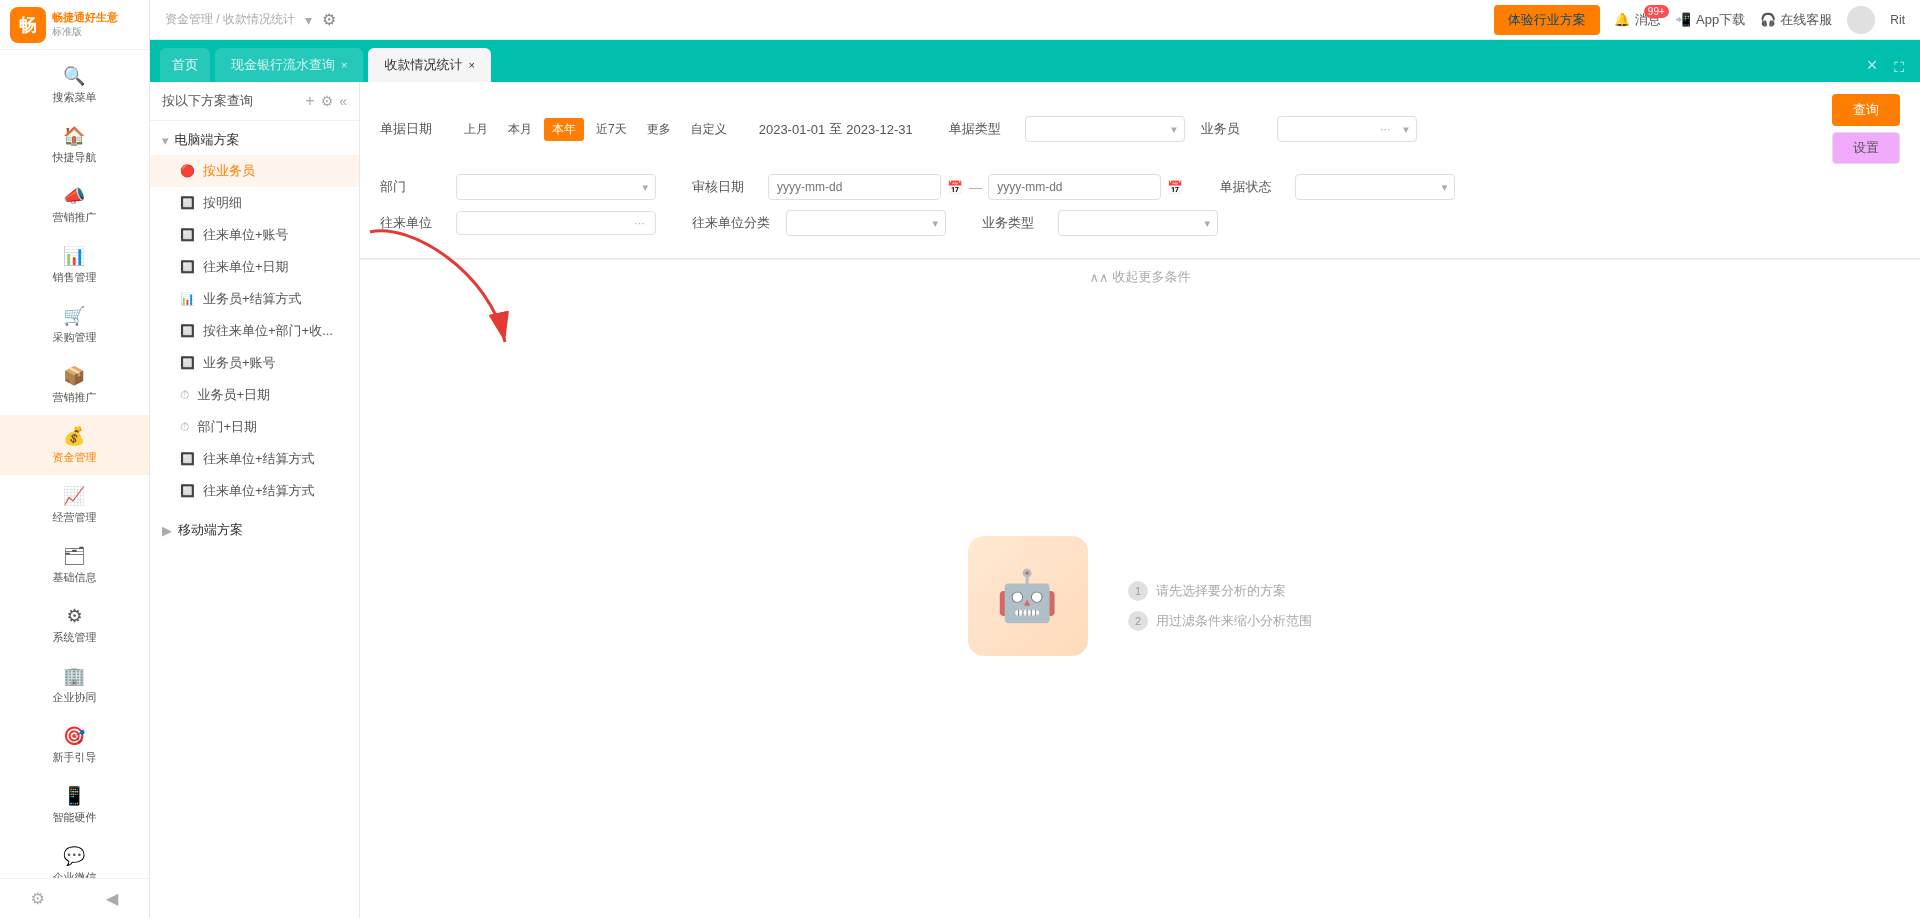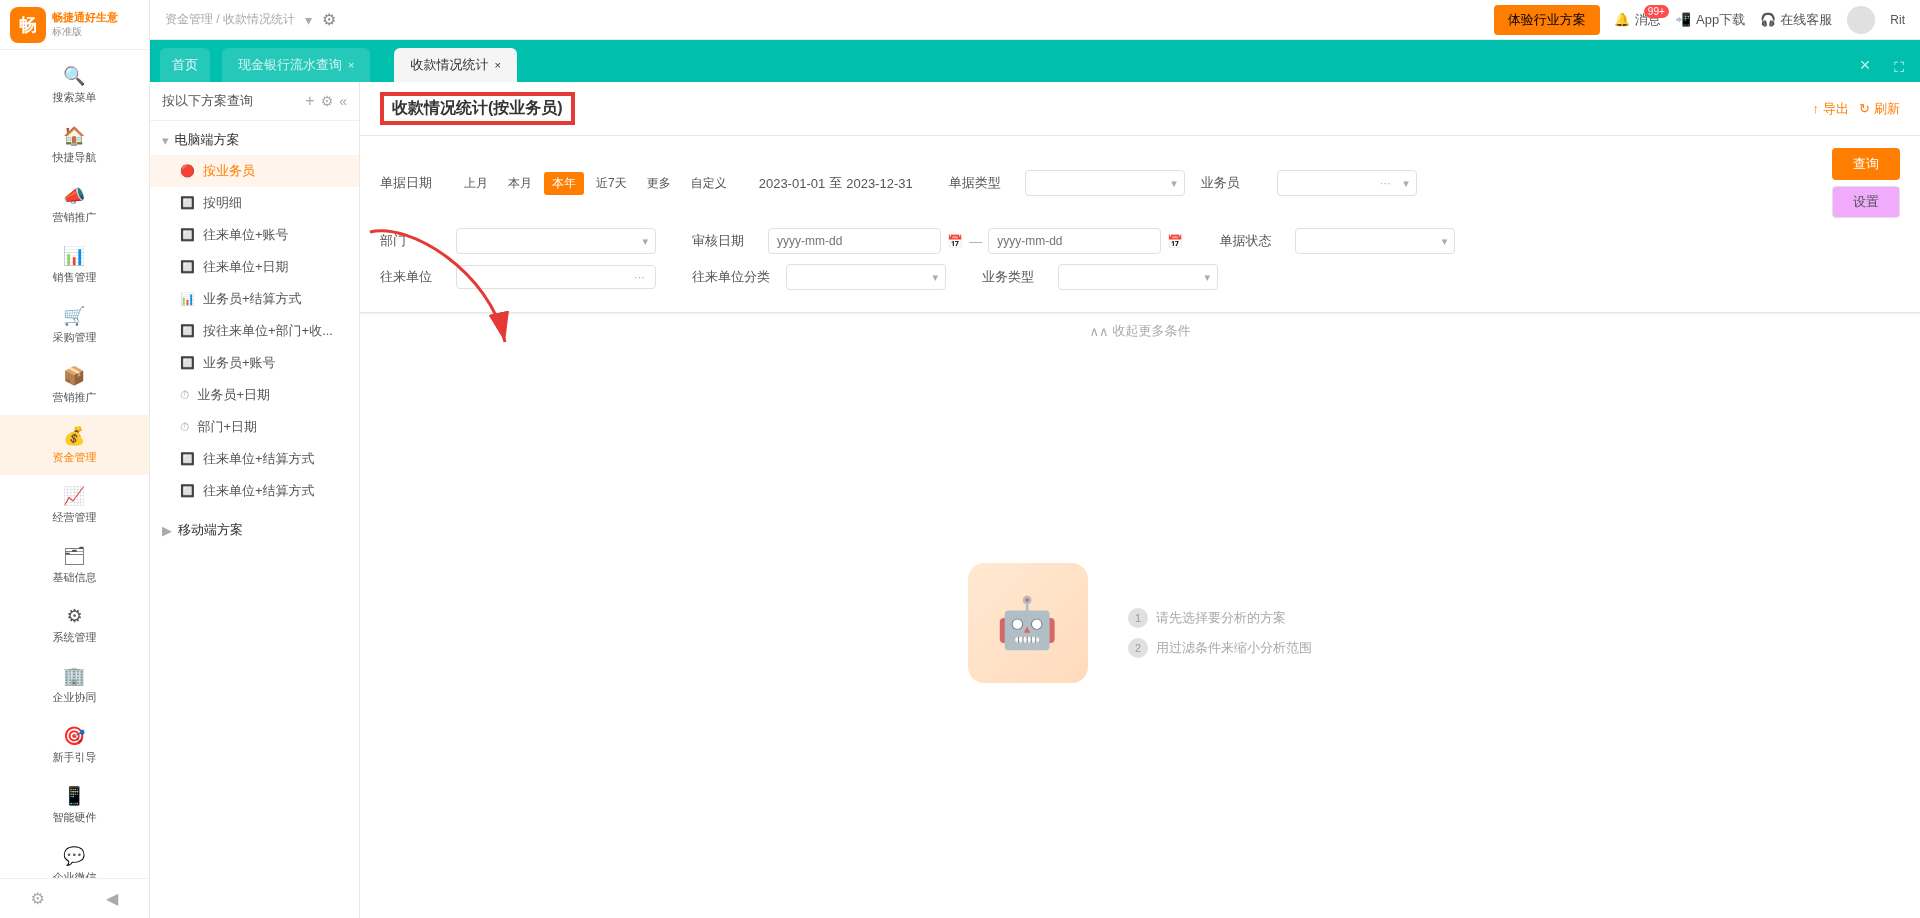--- a/index.html
+++ b/index.html
@@ -17,30 +17,30 @@
     .sidebar-footer { padding: 10px 0; border-top: 1px solid #f0f0f0; display: flex; justify-content: space-around; }
     .sidebar-footer-btn { cursor: pointer; color: #aaa; font-size: 16px; }
 
     
     .main { flex: 1; display: flex; flex-direction: column; overflow: hidden; }
 
     
     .top-header { height: 40px; background: #fff; display: flex; align-items: center; padding: 0 15px; border-bottom: 1px solid #e8e8e8; justify-content: space-between; }
     .top-header-left { display: flex; align-items: center; gap: 10px; }
     .top-header-right { display: flex; align-items: center; gap: 15px; }
-    .trial-btn { background: #ff7d00; color: #000000; border: none; border-radius: 4px; padding: 6px 14px; cursor: pointer; font-size: 13px; }
+    .trial-btn { background: #ff7d00; color: #0c4a6e; border: none; border-radius: 4px; padding: 6px 14px; cursor: pointer; font-size: 13px; }
     .msg-item { display: flex; align-items: center; gap: 4px; color: #555; cursor: pointer; font-size: 12px; position: relative; }
     .badge { background: #ff4d4f; color: white; font-size: 10px; border-radius: 10px; padding: 1px 4px; position: absolute; top: -6px; right: -8px; }
     .header-gear { color: #888; cursor: pointer; font-size: 16px; }
     .user-avatar { width: 28px; height: 28px; background: #e0e0e0; border-radius: 50%; }
 
     
-    .tab-bar { height: 42px; background: #00bfad; display: flex; align-items: flex-end; padding: 0 10px; gap: 12px; }
+    .tab-bar { height: 42px; background: #00bfad; display: flex; align-items: flex-end; padding: 0 10px; gap: 5px; }
     .tab { padding: 8px 16px; cursor: pointer; font-size: 13px; border-radius: 6px 6px 0 0; color: rgba(255,255,255,0.8); background: rgba(255,255,255,0.15); display: flex; align-items: center; gap: 6px; }
-    .tab.active { background: #f5f5f5; color: #333; margin-left: 12px; }
+    .tab.active { background: #f5f5f5; color: #333; }
     .tab-close { font-size: 11px; color: inherit; cursor: pointer; }
     .tab-home { color: rgba(255,255,255,0.9); padding: 8px 12px; cursor: pointer; }
 
     
     .content-area { flex: 1; background: #f5f5f5; display: flex; overflow: hidden; }
 
     
     .scheme-panel { width: 210px; background: #fff; border-right: 1px solid #e8e8e8; flex-shrink: 0; overflow-y: auto; }
     .scheme-panel-header { padding: 10px 12px; display: flex; align-items: center; justify-content: space-between; border-bottom: 1px solid #f0f0f0; }
     .scheme-panel-actions { display: flex; gap: 6px; align-items: center; color: #aaa; cursor: pointer; font-size: 14px; }
@@ -276,35 +276,20 @@
       <div class="scheme-group">
         <div class="scheme-group-title">
           <span style="color:#aaa;">▶</span>
           <span>移动端方案</span>
         </div>
       </div>
     </div>
 
     <div class="right-panel">
 
-      <div class="page-header">
-        <div class="red-box">
-          <span class="page-title">收款情况统计(按业务员)</span>
-        </div>
-        <div class="page-header-actions">
-          <button class="action-btn">
-            <span>↑</span>
-            <span>导出</span>
-          </button>
-          <button class="action-btn">
-            <span>↻</span>
-            <span>刷新</span>
-          </button>
-        </div>
-      </div>
 
       <div class="filter-area">
         <div class="filter-row">
 
           <span class="filter-label">单据日期</span>
           <div class="date-tabs">
             <span class="date-tab">上月</span>
             <span class="date-tab">本月</span>
             <span class="date-tab active">本年</span>
             <span class="date-tab">近7天</span>

